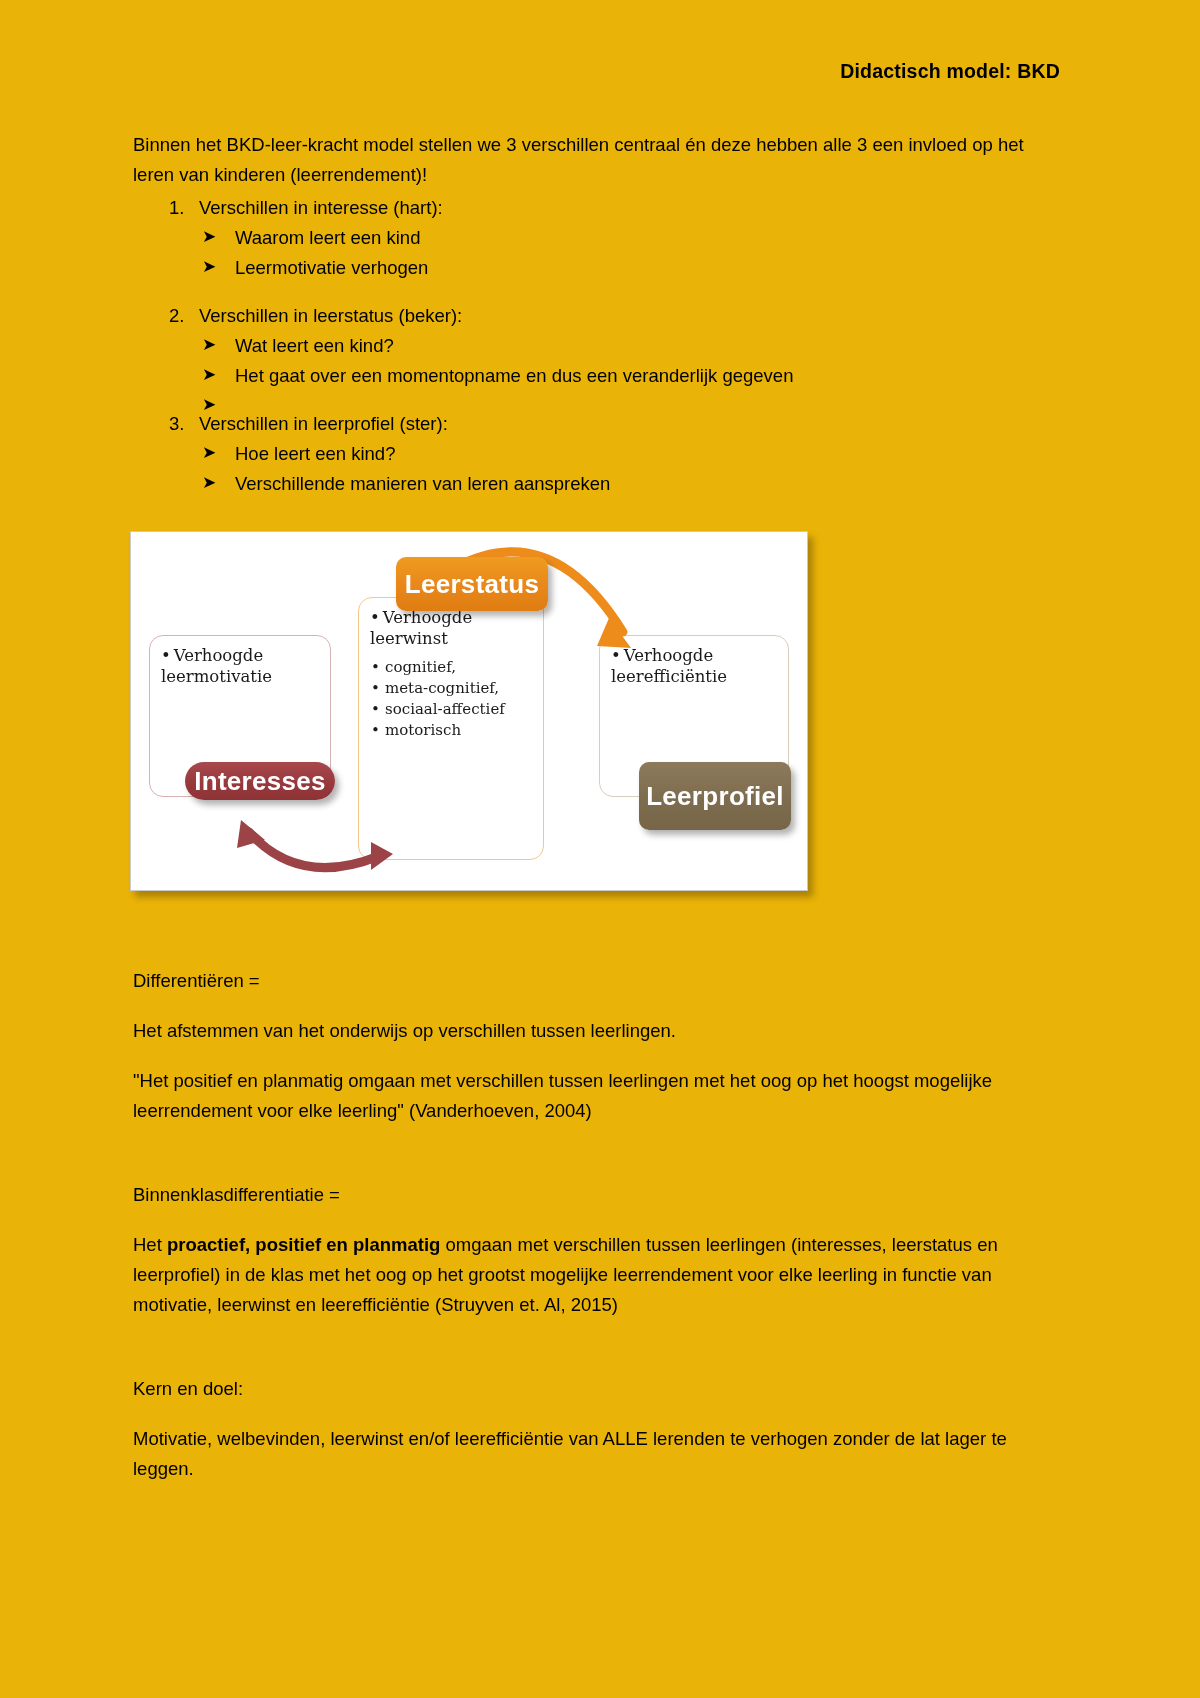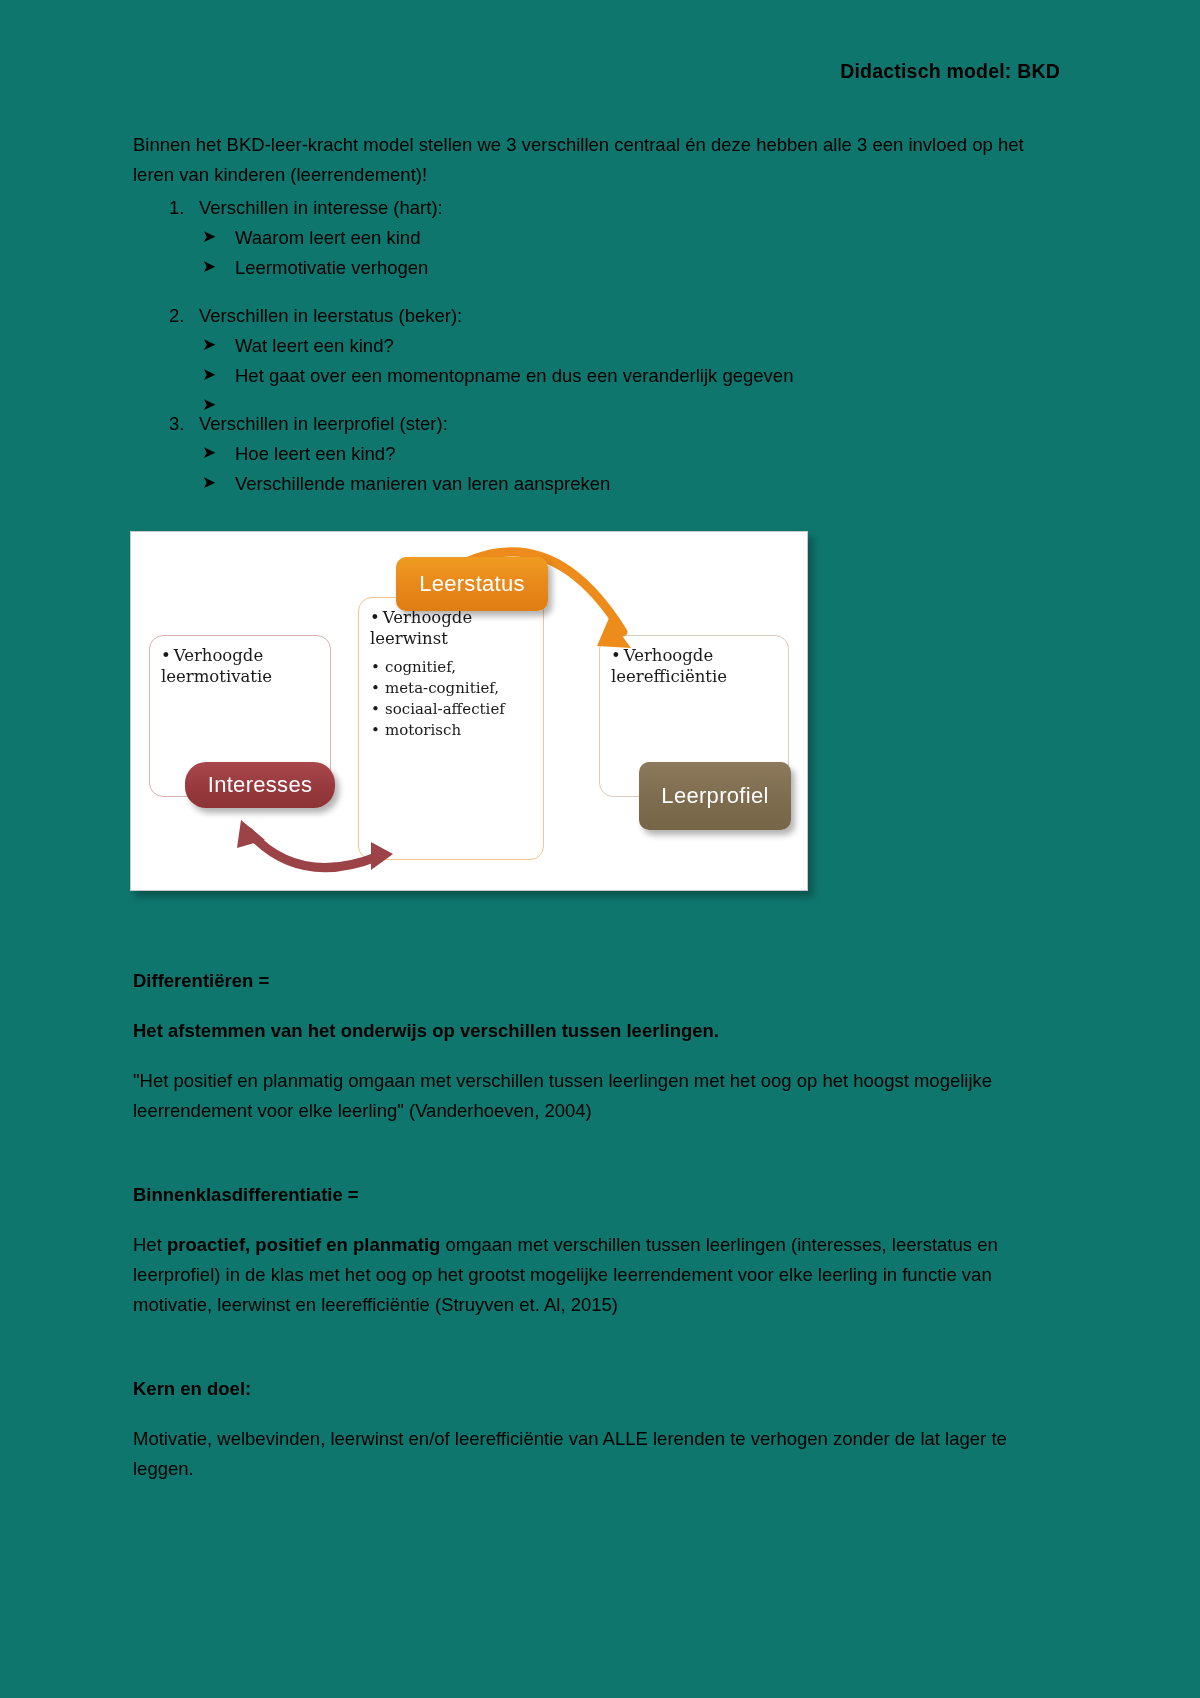--- a/index.html
+++ b/index.html
@@ -12,21 +12,21 @@
     height: 1698px;
     font-family: "Liberation Sans", sans-serif;
     color: #000000;
     position: relative;
     overflow: hidden;
   }
   .page {
     position: relative;
     width: 1200px;
     height: 1698px;
-    background: #0f766e;
+    background: #eab308;
     box-sizing: border-box;
     padding: 9px;
   }
   .doc-title {
     position: absolute;
     top: 60px;
     right: 140px;
     font-size: 19.5px;
     font-weight: bold;
     letter-spacing: 0.2px;
@@ -159,33 +159,34 @@
     position: absolute;
     left: 1px;
     top: 0;
   }
 
   .pill {
     position: absolute;
     border-radius: 10px;
     color: #ffffff;
     font-family: "Liberation Sans", sans-serif;
-    font-size: 22px;
+    font-size: 26px;
     display: flex;
     align-items: center;
     justify-content: center;
     box-shadow: 4px 5px 6px rgba(0,0,0,0.30);
     box-sizing: border-box;
     letter-spacing: 0.3px;
+    font-weight: bold;
   }
   .pill-interesses {
     left: 54px;
     top: 230px;
     width: 150px;
-    height: 46px;
+    height: 38px;
     background: linear-gradient(180deg, #a8484c 0%, #97393d 55%, #8d3336 100%);
     border-radius: 21px;
   }
   .pill-leerstatus {
     left: 265px;
     top: 25px;
     width: 152px;
     height: 54px;
     background: linear-gradient(180deg, #ef9b20 0%, #e8871a 55%, #df7d12 100%);
   }
@@ -211,21 +212,21 @@
     position: absolute;
     left: 133px;
     top: 966px;
     width: 930px;
   }
   .block {
     font-size: 18.5px;
     line-height: 30px;
     margin: 0 0 28px 0;
   }
-  .block.tight { margin-bottom: 20px; font-weight: bold; }
+  .block.tight { margin-bottom: 20px; }
   .gap-lg { height: 26px; }
   .bold-in { font-weight: bold; }
 </style>
 </head>
 <body>
 
 <div class="page">
 
   <div class="doc-title">Didactisch model: BKD</div>
 

